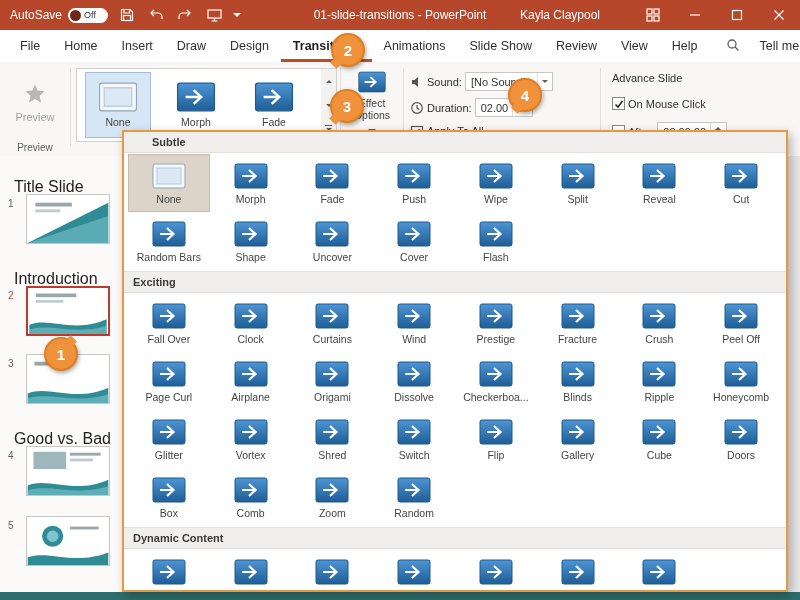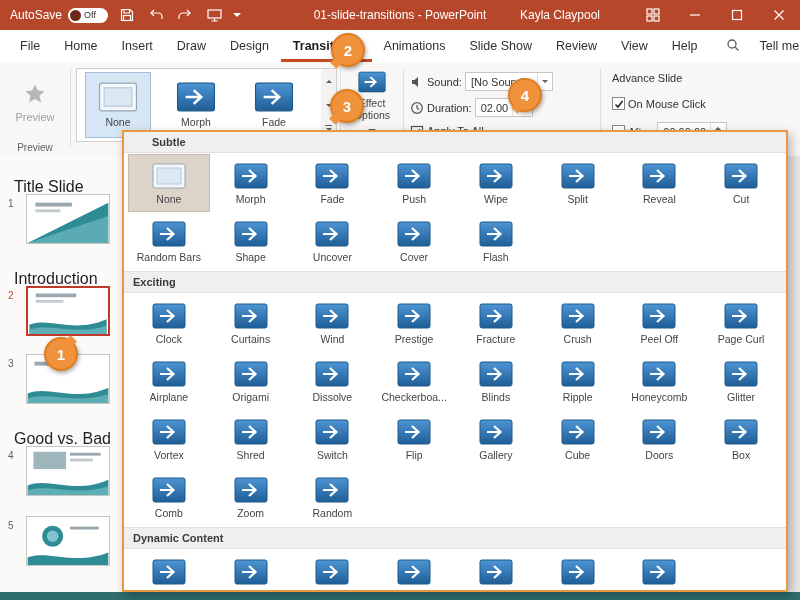--- a/index.html
+++ b/index.html
@@ -481,20 +481,26 @@
     </div>
 
     <div class="band">
       <span>Exciting</span>
     </div>
     <div class="tgrid">
       <div class="titem">
           <svg class="t-ic">
             <use href="#sym-std"></use>
           </svg>
+          <span class="t-lbl">Fall Over</span>
+        </div>
+      <div class="titem">
+          <svg class="t-ic">
+            <use href="#sym-std"></use>
+          </svg>
           <span class="t-lbl">Clock</span>
         </div>
       <div class="titem">
           <svg class="t-ic">
             <use href="#sym-std"></use>
           </svg>
           <span class="t-lbl">Curtains</span>
         </div>
       <div class="titem">
           <svg class="t-ic">

